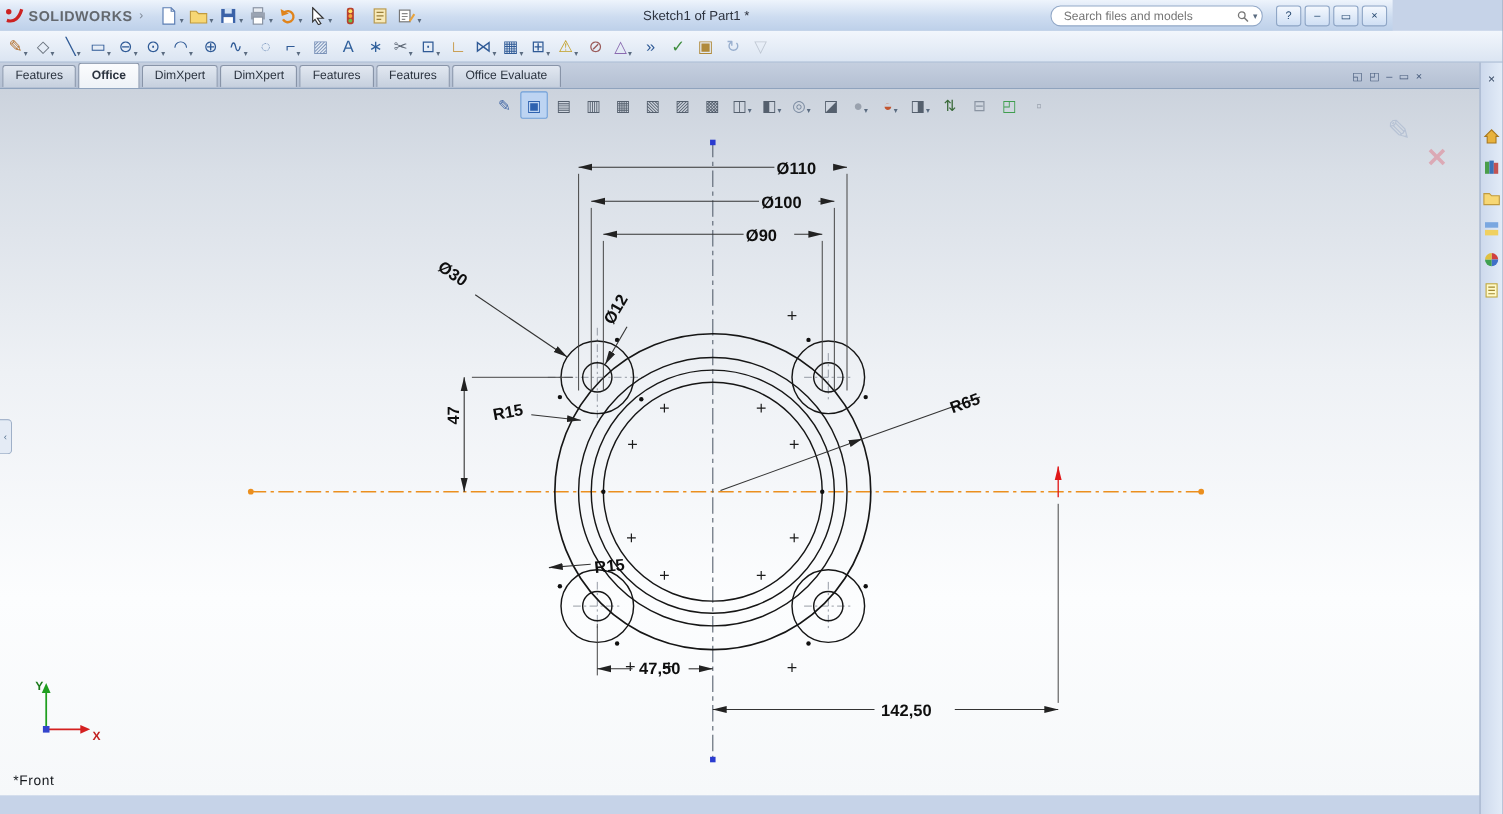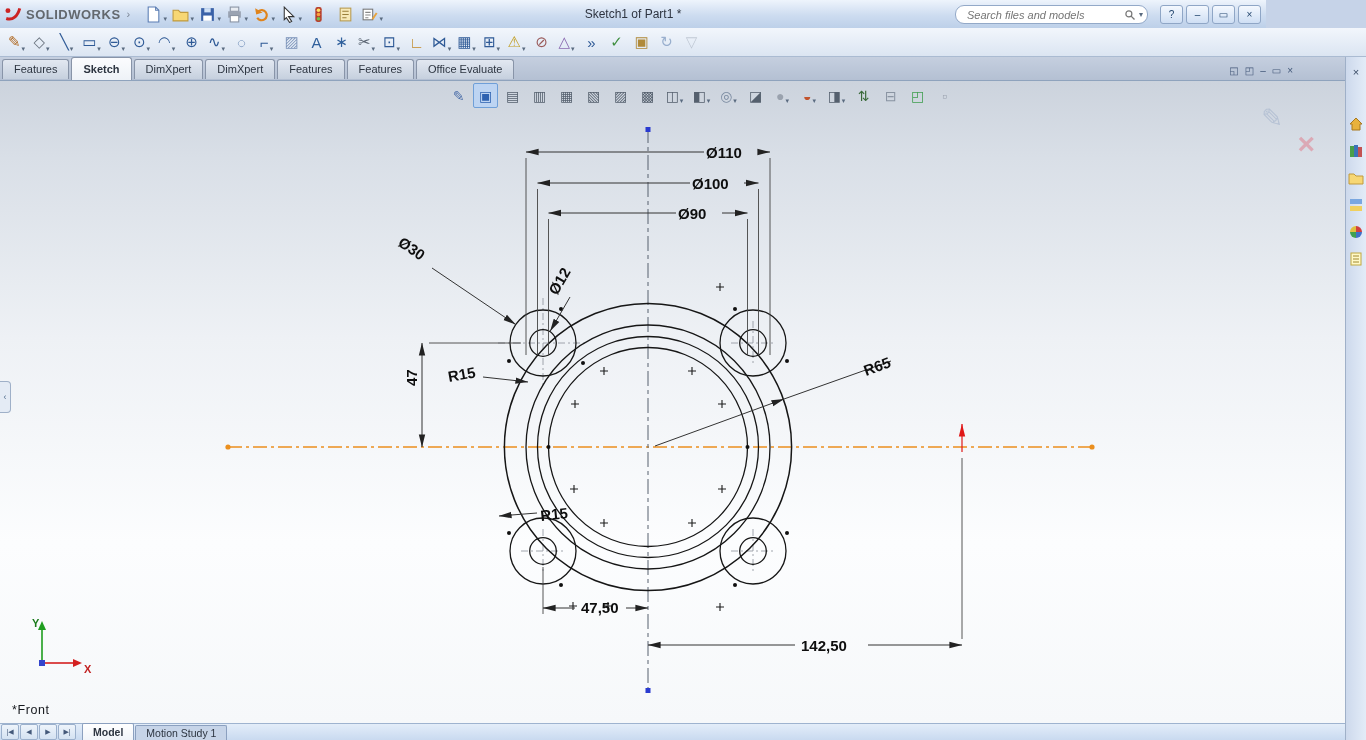--- a/index.html
+++ b/index.html
@@ -15,21 +15,21 @@
   .brand-text{font-size:13px;font-weight:bold;color:#63686e;letter-spacing:.5px;}
   .brand-exp{font-size:11px;color:#7c8694;margin-left:2px;}
   .tb-icons{display:flex;align-items:center;gap:3px;margin-left:8px;}
   .icon.t{display:flex;align-items:center;justify-content:center;width:24px;height:22px;border-radius:3px;}
   .icon.t svg{width:17px;height:17px;}
   .dd::after{content:"▾";font-size:7px;color:#5a6b80;margin-left:1px;align-self:flex-end;padding-bottom:2px;}
   .win-title{position:absolute;left:50%;transform:translateX(-50%);font-size:12px;color:#2e3razzo440;color:#2e3440;white-space:nowrap;}
   .search-wrap{position:absolute;right:118px;top:5px;display:flex;align-items:center;}
   .search-box{width:178px;height:17px;background:#fff;border:1px solid #93a9c8;border-radius:9px;
     display:flex;align-items:center;padding:0 4px 0 9px;}
-  .search-box input{border:none;outline:none;flex:1;font-size:11px;color:#666;background:transparent;font-family:"Liberation Sans",sans-serif;font-style:italic;}
+  .search-box input{border:none;outline:none;flex:1;font-size:11px;color:#666;background:transparent;font-family:"Liberation Sans",sans-serif;}
   .search-box svg{width:12px;height:12px;}
   .search-dd{font-size:8px;color:#5a6b80;margin-left:3px;}
   .win-ctrl{position:absolute;right:5px;top:5px;display:flex;gap:3px;}
   .win-btn{width:21px;height:17px;border:1px solid #8fa6c6;border-radius:3px;
     background:linear-gradient(#f4f8fe,#cfdff4);color:#23466e;font-size:10px;display:flex;align-items:center;justify-content:center;}
 
   
   .toolbar2{position:absolute;left:0;top:28px;width:1366px;height:29px;
     background:linear-gradient(#f2f6fc,#dbe5f2);border-bottom:1px solid #aabbd2;
     display:flex;align-items:center;padding-left:4px;box-sizing:border-box;}
@@ -333,21 +333,21 @@
       </span>
     </div>
 
   <div class="tabrow">
     <div style="display:flex;align-items:center;">
 
     <div class="tab">
           <span>Features</span>
         </div>
         <div class="tab active">
-          <span>Sketch</span>
+          <span>Office</span>
         </div>
         <div class="tab">
           <span>DimXpert</span>
         </div>
         <div class="tab">
           <span>DimXpert</span>
         </div>
         <div class="tab">
           <span>Features</span>
         </div>
@@ -597,40 +597,14 @@
           </svg></span>
         <span class="icon p"><svg>
             <use href="#sym-ball" xlink:href="#sym-ball"></use>
           </svg></span>
         <span class="icon p"><svg>
             <use href="#sym-props" xlink:href="#sym-props"></use>
           </svg></span>
       </div>
   </div>
 
-  <div class="bottombar">
-    <div style="display:flex;">
-
-    <span class="nav-btn">
-          <span>|◀</span>
-        </span>
-        <span class="nav-btn">
-          <span>◀</span>
-        </span>
-        <span class="nav-btn">
-          <span>▶</span>
-        </span>
-        <span class="nav-btn">
-          <span>▶|</span>
-        </span>
-      </div>
-    <div class="btabs">
-
-    <div class="btab active">
-          <span>Model</span>
-        </div>
-        <div class="btab">
-          <span>Motion Study 1</span>
-        </div>
-      </div>
-  </div>
 
 </div>
 
 </body></html>

